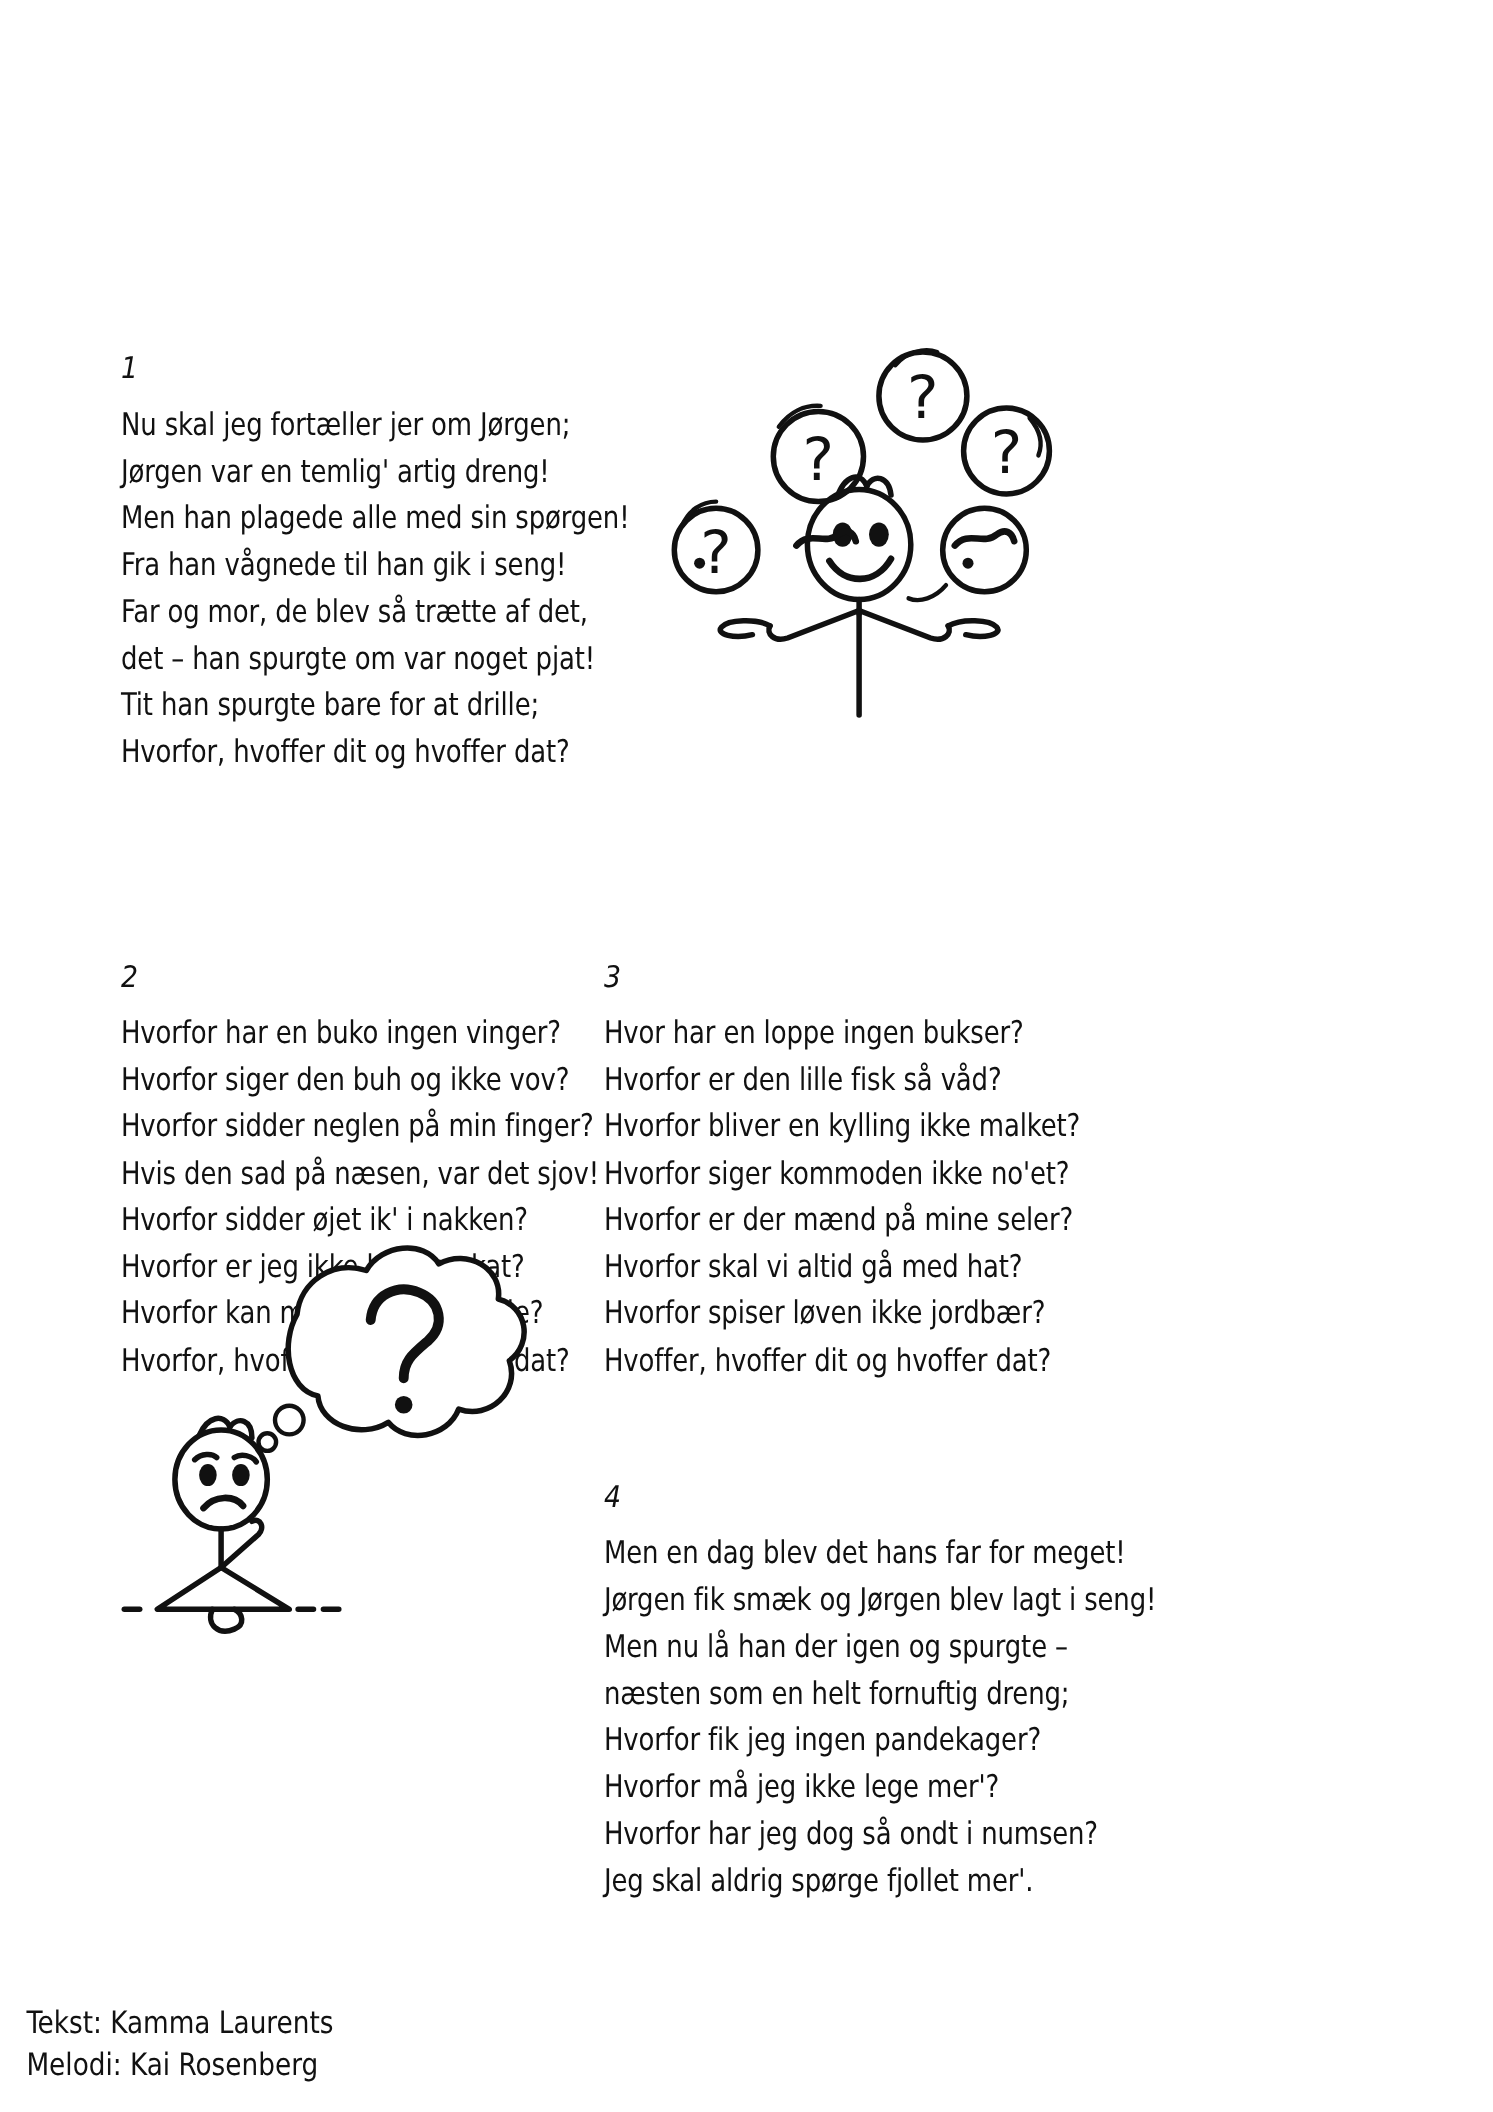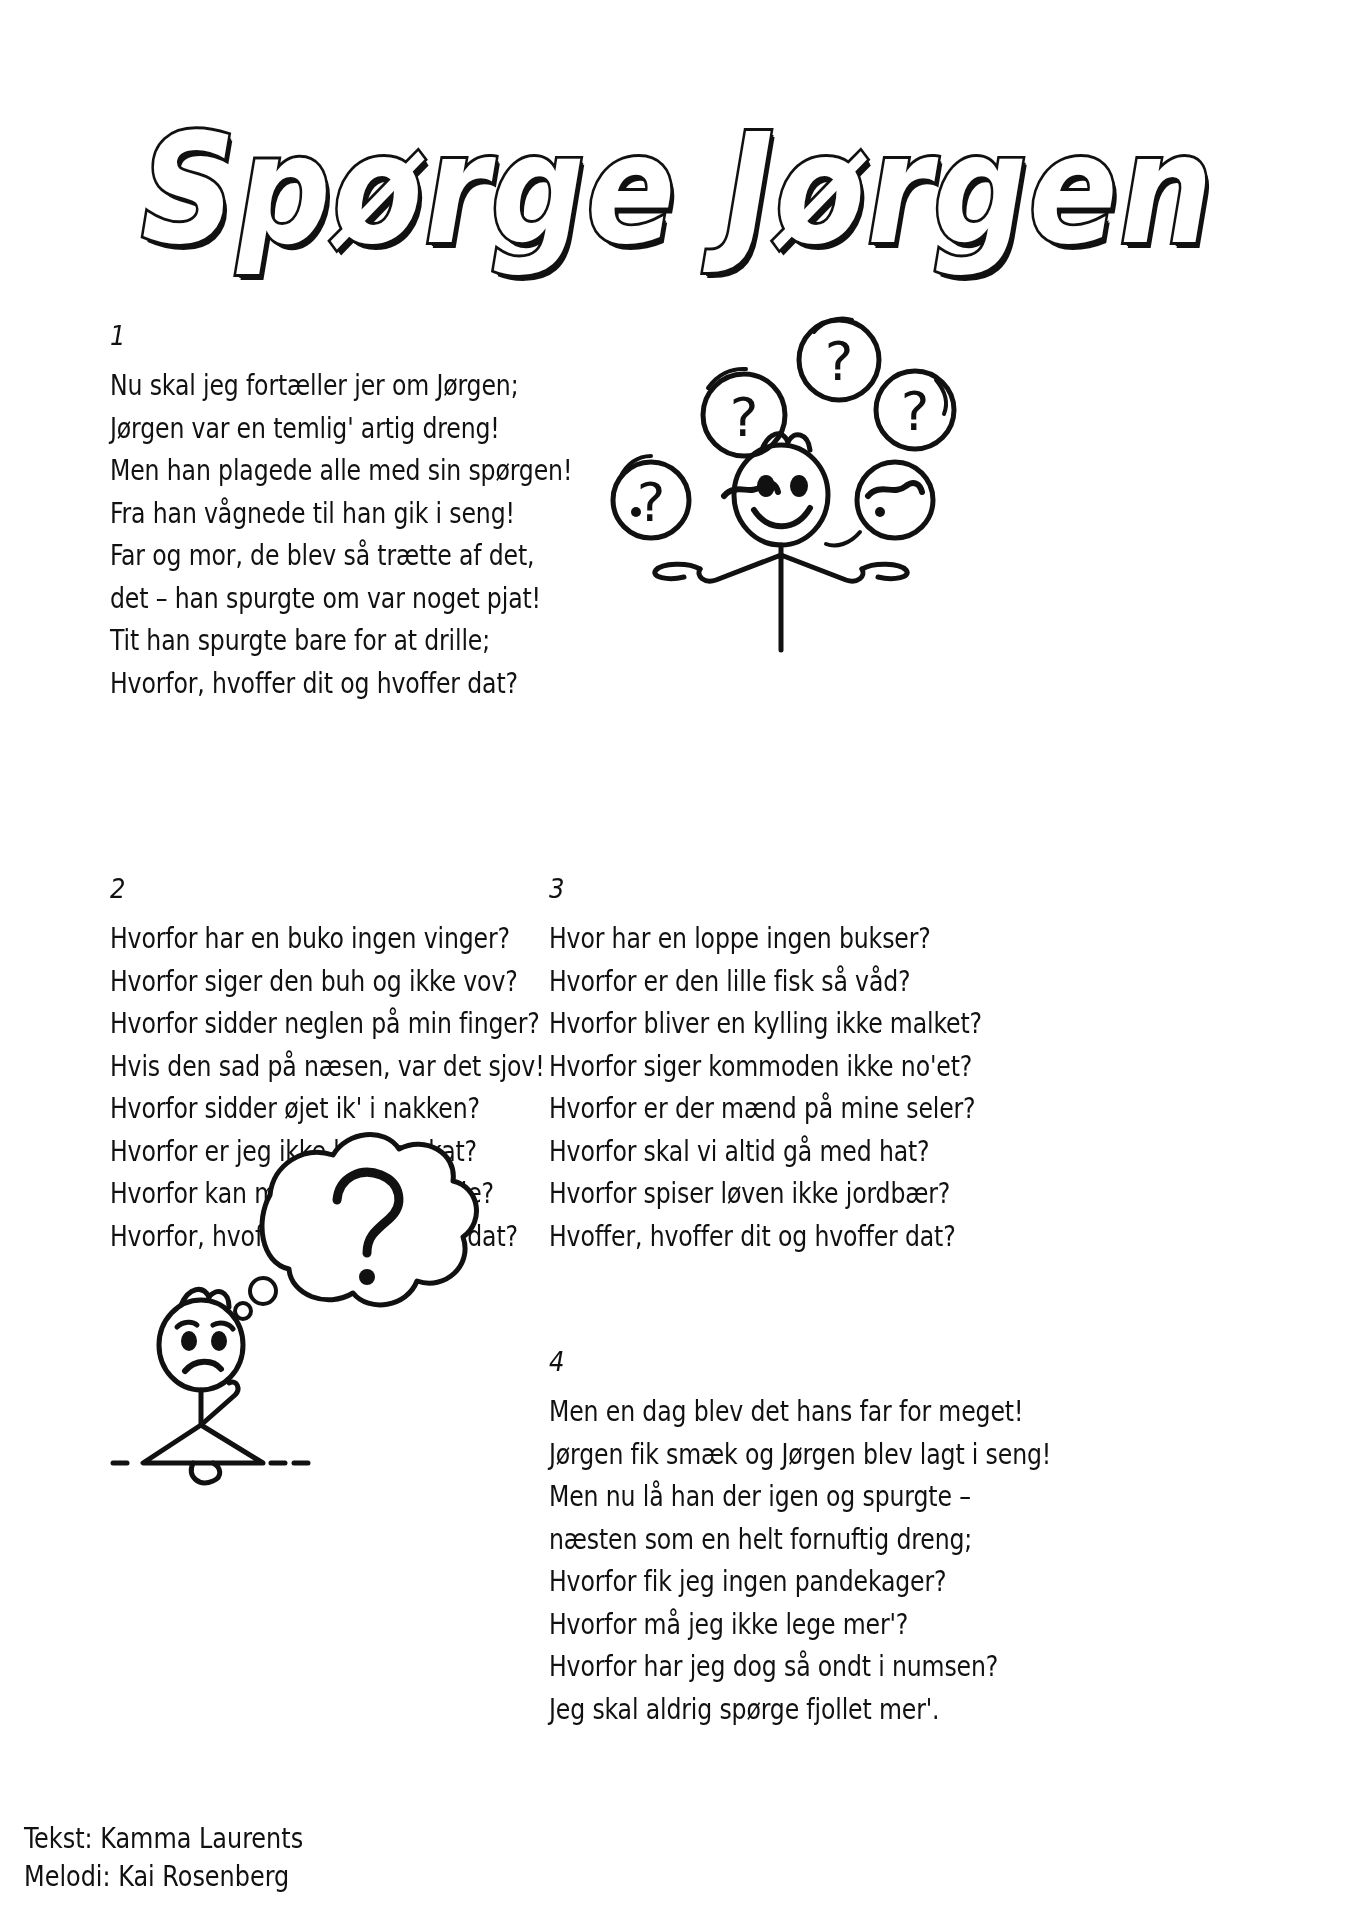--- a/index.html
+++ b/index.html
@@ -89,23 +89,20 @@
   .illus { position: absolute; }
   #illus-juggler { top: 300px; left: 596px; }
   #illus-thinker { top: 1095px; left: 95px; }
   .illus svg { display: block; }
 </style>
 </head>
 <body>
 
 <div class="page">
 
-  <div class="title-wrap">
-    <span class="title">Spørge Jørgen</span>
-  </div>
 
   <div class="illus" id="illus-juggler">
     <svg width="370" height="370" viewBox="0 0 370 370" xmlns="http://www.w3.org/2000/svg">
       <g fill="none" stroke="#111111" stroke-width="5" stroke-linecap="round" stroke-linejoin="round">
 
         <line x1="185" y1="255" x2="185" y2="350"></line>
 
         <path d="M185 255 L120 280 C108 284 100 276 104 269"></path>
         <path d="M185 255 L250 280 C262 284 270 276 266 269"></path>
 

